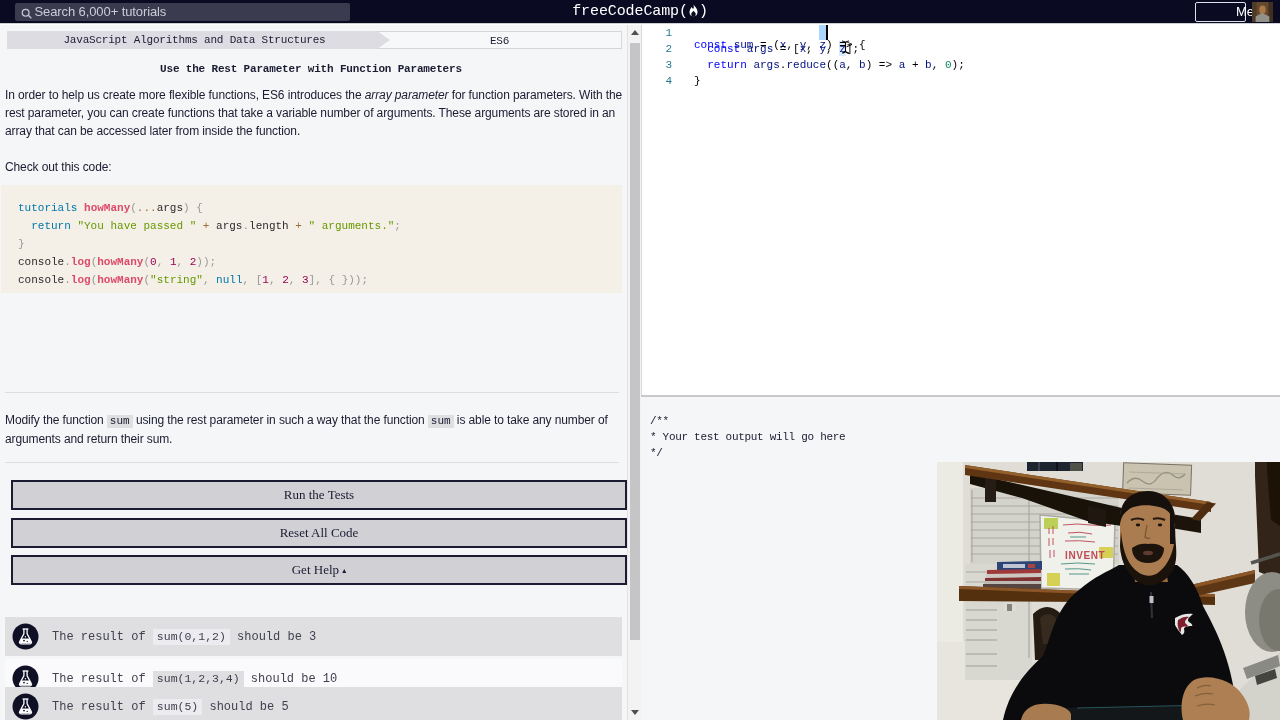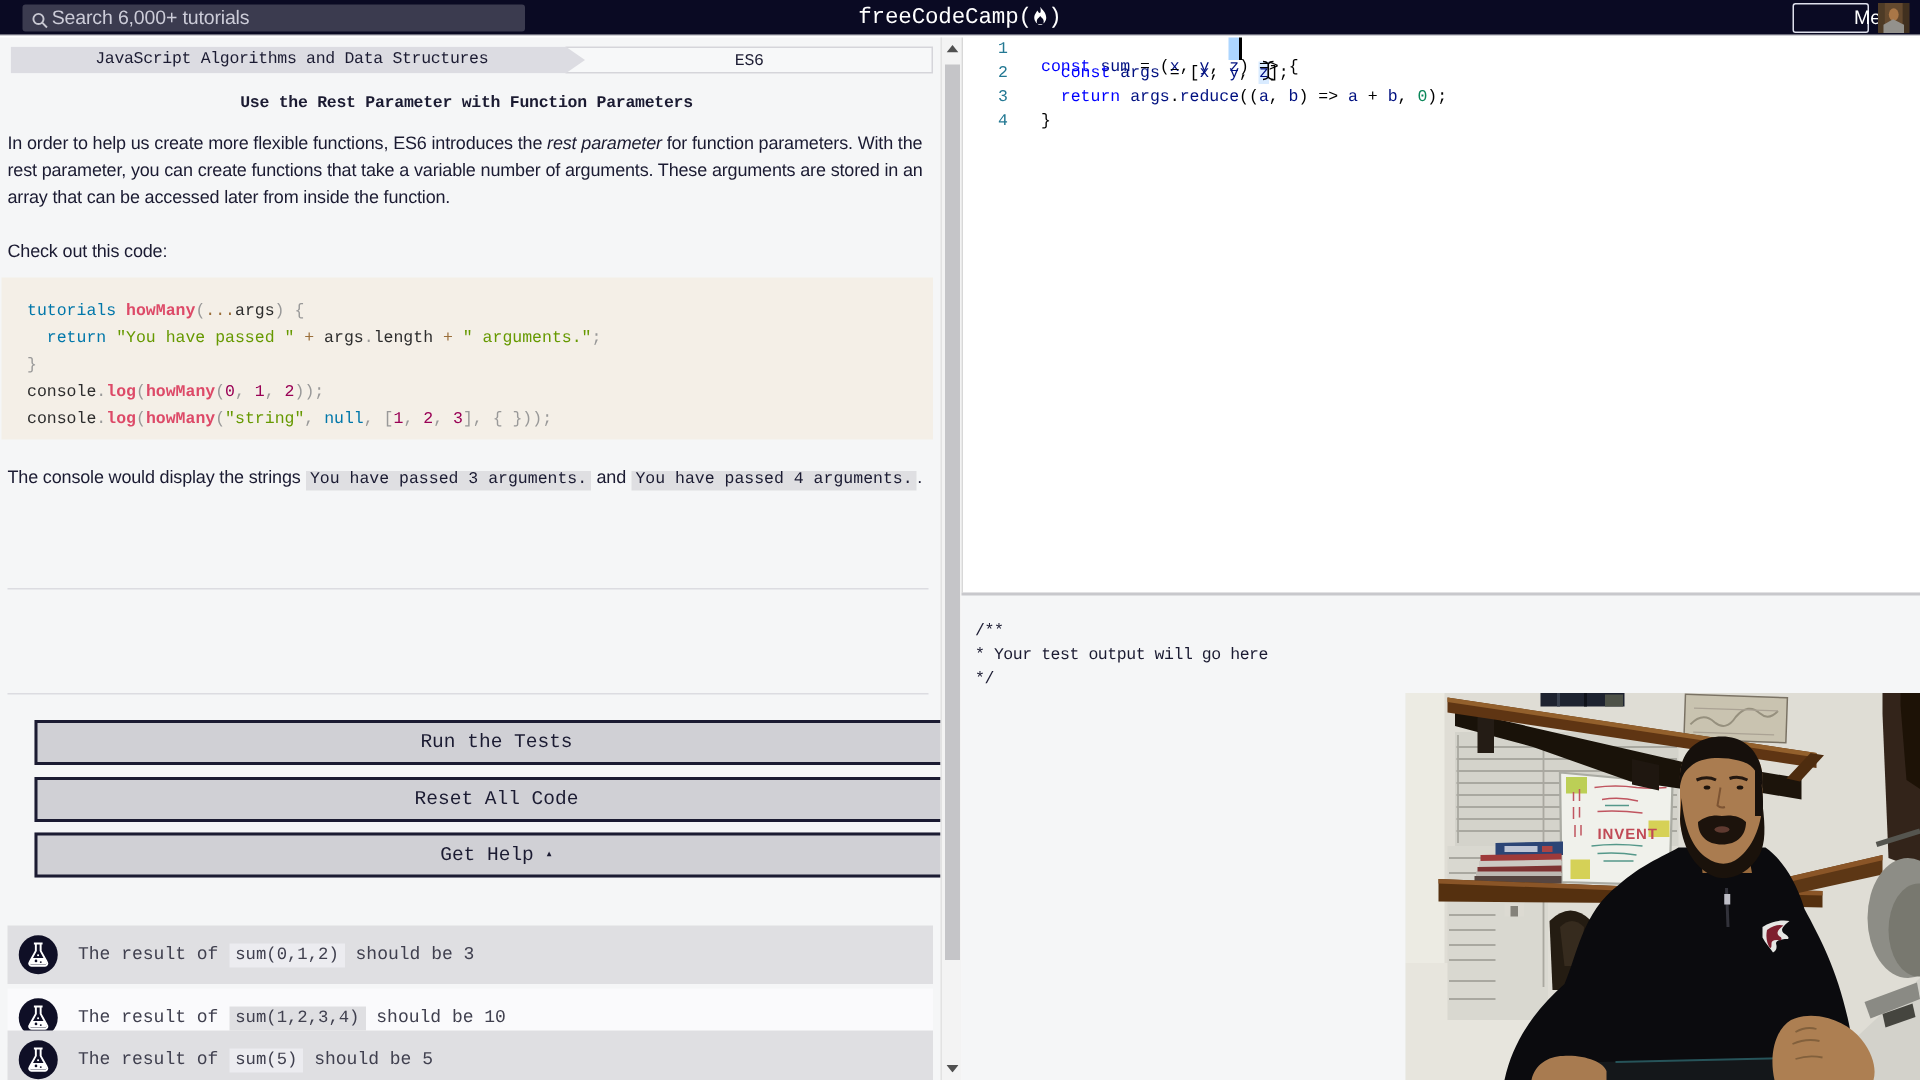--- a/index.html
+++ b/index.html
@@ -37,22 +37,22 @@
   .ic { font-family:"Liberation Mono", monospace; background:#dfdfe2; font-size:11px; letter-spacing:0;
         padding:0 3px 1px 3px; }
   .hr { position:absolute; left:5px; width:614px; height:1px; background:#dcdce1; }
 
   #codeblock { position:absolute; top:160px; left:1px; width:621px; height:108px; background:#f4efe7;
                font-family:"Liberation Mono", monospace; font-size:11px; line-height:18px;
                padding:14px 0 0 17px; color:#2d2d2d; white-space:pre; }
   .tok-k { color:#0077aa; } .tok-f { color:#dd4a68;font-weight:bold; } .tok-s { color:#669900; }
   .tok-o { color:#9a6e3a; } .tok-n { color:#990055; } .tok-p { color:#999999; }
 
-  .btn { position:absolute; left:23px; width:616px; height:30px; background:#d0d0d5; border:2px solid #1b1b32;
-         font-family:Liberation Mono, monospace; font-size:13px; color:#1b1b32; text-align:center; line-height:26px; }
+  .btn { position:absolute; left:11px; width:616px; height:30px; background:#d0d0d5; border:2px solid #1b1b32;
+         font-family:Liberation Serif, serif; font-size:13px; color:#1b1b32; text-align:center; line-height:26px; }
 
   .trow { position:absolute; left:5px; width:617px; height:39px; background:#dfdfe2;
           font-family:"Liberation Mono", monospace; font-size:12px; color:#40404f; line-height:39px; }
   .trow .flask { position:absolute; left:7px; top:6px; }
   .trow .txt { position:absolute; left:47px; top:0; }
   .tic { font-size:11.5px; padding:1px 4px 2px 4px; background:#ececf0; }
 
   
   #right { position:absolute; top:25px; left:641px; width:639px; height:695px; background:#f5f6f7; }
   #editor { position:absolute; top:0; left:0; width:639px; height:370px; background:#fff; border-left:1px solid #d8d8d8;
@@ -92,35 +92,35 @@
     <div id="crumbL">
         <span class="t" style="position:relative;left:-4px;">JavaScript Algorithms and Data Structures</span>
       </div>
     <div id="crumbR">
         <span class="t">ES6</span>
       </div>
   </div>
 
   <div id="title">Use the Rest Parameter with Function Parameters</div>
 
-  <div class="para" style="top:61px;">In order to help us create more flexible functions, ES6 introduces the <i>rest parameter</i> for function parameters. With the<br>rest parameter, you can create functions that take a variable number of arguments. These arguments are stored in an<br>array that can be accessed later from inside the function.</div>
+  <div class="para" style="top:61px;">In order to help us create more flexible functions, ES6 introduces the <i>array parameter</i> for function parameters. With the<br>rest parameter, you can create functions that take a variable number of arguments. These arguments are stored in an<br>array that can be accessed later from inside the function.</div>
 
   <div class="para" style="top:133px;">Check out this code:</div>
 
   <div id="codeblock"><span class="tok-k">tutorials</span> <span class="tok-f">howMany</span><span class="tok-p">(</span><span class="tok-o">...</span>args<span class="tok-p">)</span> <span class="tok-p">{</span>
   <span class="tok-k">return</span> <span class="tok-s">"You have passed "</span> <span class="tok-o">+</span> args<span class="tok-p">.</span>length <span class="tok-o">+</span> <span class="tok-s">" arguments."</span><span class="tok-p">;</span>
 <span class="tok-p">}</span>
 console<span class="tok-p">.</span><span class="tok-f">log</span><span class="tok-p">(</span><span class="tok-f">howMany</span><span class="tok-p">(</span><span class="tok-n">0</span><span class="tok-p">,</span> <span class="tok-n">1</span><span class="tok-p">,</span> <span class="tok-n">2</span><span class="tok-p">));</span>
 console<span class="tok-p">.</span><span class="tok-f">log</span><span class="tok-p">(</span><span class="tok-f">howMany</span><span class="tok-p">(</span><span class="tok-s">"string"</span><span class="tok-p">,</span> <span class="tok-k">null</span><span class="tok-p">,</span> <span class="tok-p">[</span><span class="tok-n">1</span><span class="tok-p">,</span> <span class="tok-n">2</span><span class="tok-p">,</span> <span class="tok-n">3</span><span class="tok-p">],</span> <span class="tok-p">{</span> <span class="tok-p">}));</span></div>
 
-  <div class="para" style="top:284px;">The console would display the strings <span class="ic">You have passed 3 arguments.</span> and <span class="ic">You have passed 4 arguments.</span>.</div>
 
 
   <div class="hr" style="top:367px;"></div>
 
+  <div class="para" style="top:386px;">Modify the function <span class="ic">sum</span> using the rest parameter in such a way that the function <span class="ic">sum</span> is able to take any number of<br>arguments and return their sum.</div>
 
   <div class="hr" style="top:437px;"></div>
 
   <div class="btn" style="top:455px;">Run the Tests</div>
   <div class="btn" style="top:493px;">Reset All Code</div>
   <div class="btn" style="top:530px;">Get Help <span style="font-size:8px;vertical-align:1.5px;">▴</span></div>
 
   <div class="trow" style="top:592px;">
     <svg class="flask" width="27" height="27" viewBox="0 0 27 27">
         <circle cx="13.5" cy="13.5" r="13" fill="#0f0f26"></circle>

